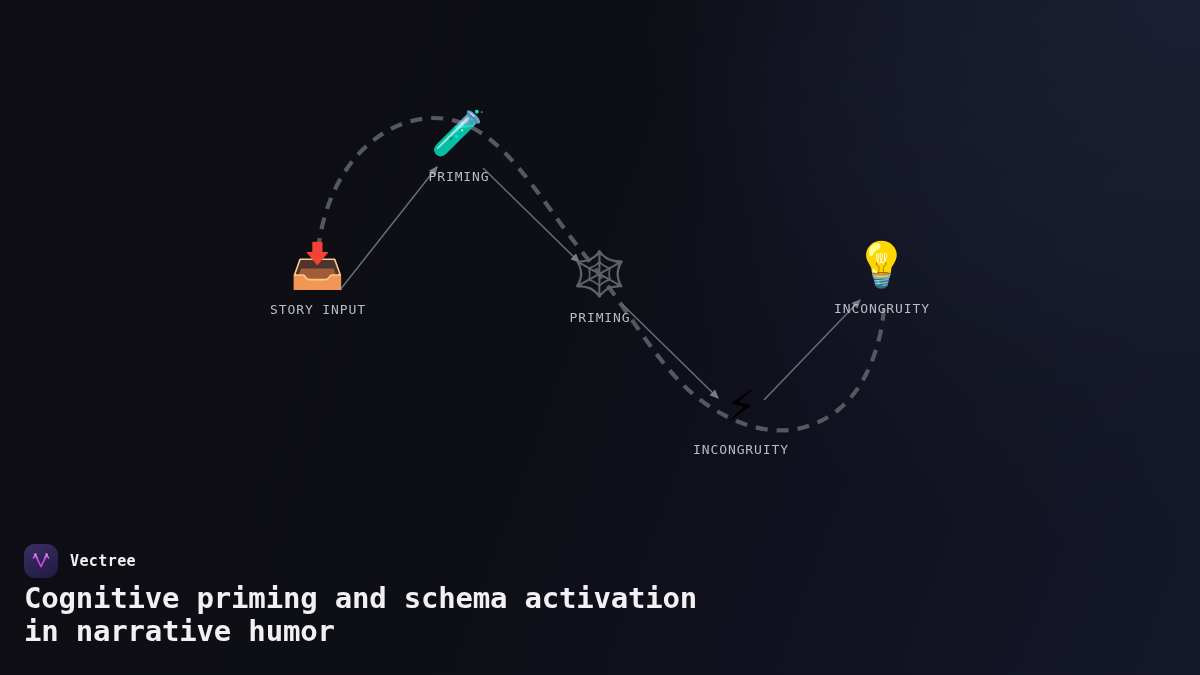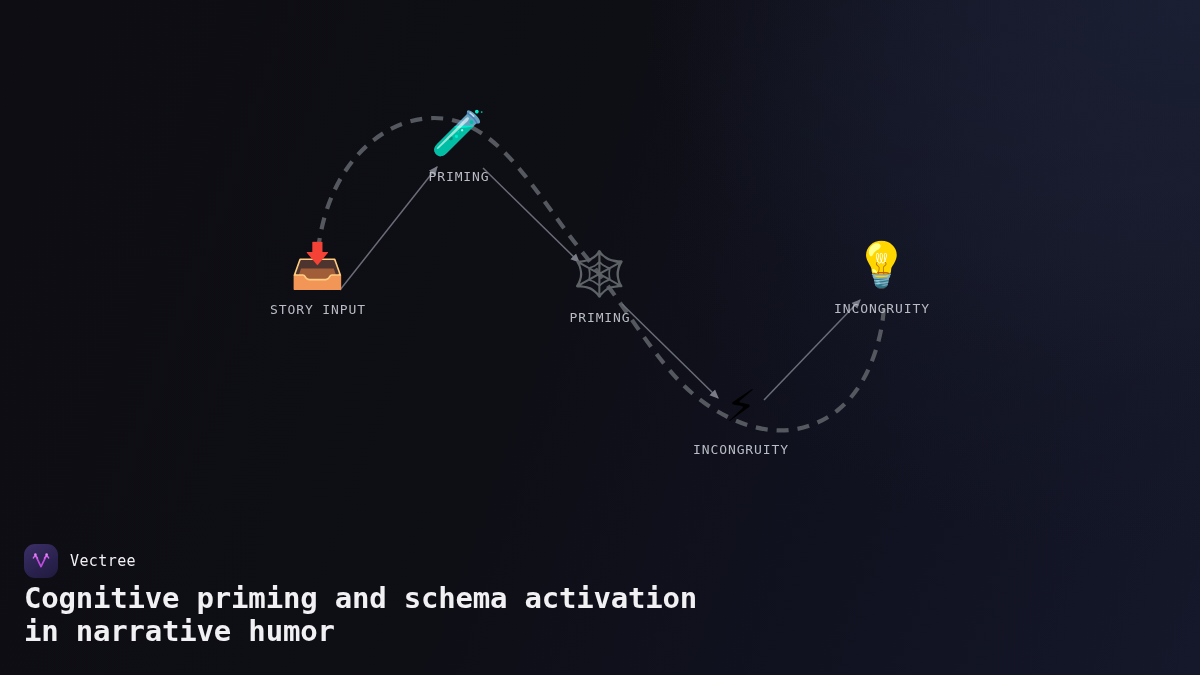--- a/index.html
+++ b/index.html
@@ -100,21 +100,21 @@
     background: linear-gradient(150deg, #3c2f66 0%, #2b2350 55%, #201a3d 100%);
     display: flex;
     align-items: center;
     justify-content: center;
     flex: none;
   }
 
   #brand-name {
     font-family: "DejaVu Sans Mono", "Liberation Mono", monospace;
     font-size: 15px;
-    font-weight: normal;
+    font-weight: bold;
     color: #f2f2f5;
     letter-spacing: 0.4px;
   }
 
   #headline {
     position: absolute;
     left: 24px;
     top: 62px;
     font-family: "DejaVu Sans Mono", "Liberation Mono", monospace;
     font-size: 29px;

